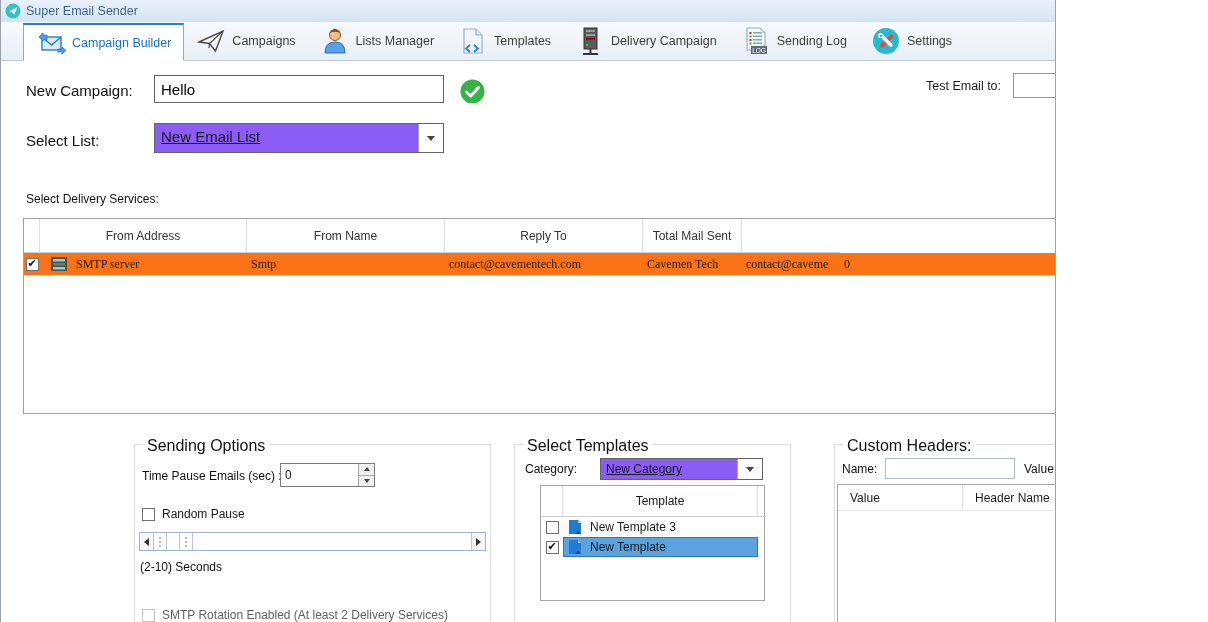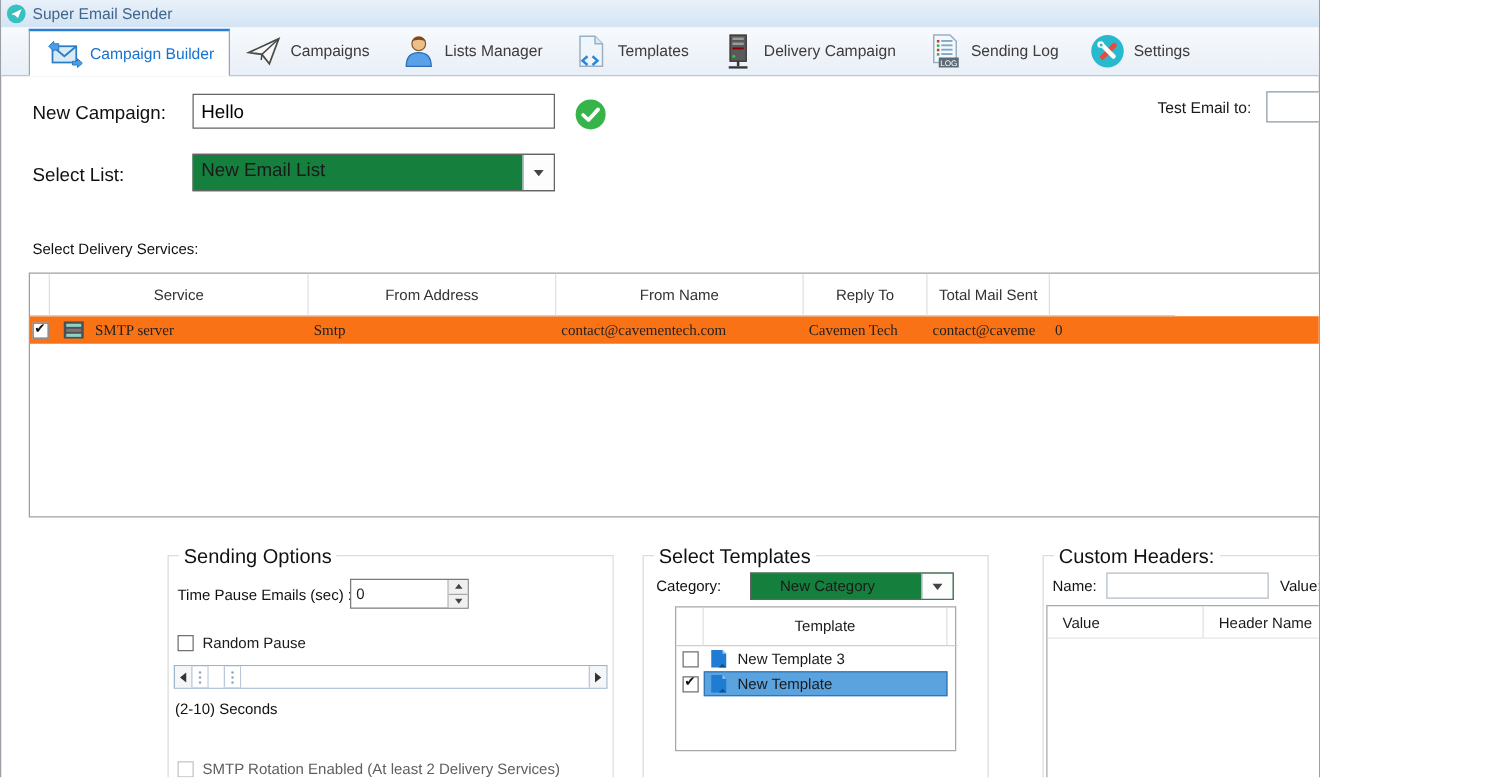--- a/index.html
+++ b/index.html
@@ -27,28 +27,28 @@
   .lbl-lg { font-size:15px; color:#111; }
   .lbl-sm { font-size:12px; color:#111; }
   #new-campaign-label { position:absolute; left:25px; top:82px; }
   #new-campaign-input { position:absolute; left:153px; top:75px; width:290px; height:28px;
        border:1px solid #646464; font-size:15px; padding:0 6px; font-family:"Liberation Sans",sans-serif; }
   #campaign-valid { position:absolute; left:459px; top:79px; }
   #test-email-label { position:absolute; left:925px; top:79px; font-size:12.5px; }
   #test-email-input { position:absolute; left:1012px; top:73px; width:200px; height:25px;
        border:1px solid #8a99a8; font-size:12px; padding:0 5px; }
   #select-list-label { position:absolute; left:25px; top:132px; }
-  .combo { position:absolute; background:#15803d; border:1px solid #646464; display:flex; align-items:stretch; }
+  .combo { position:absolute; background:#8b5cf6; border:1px solid #646464; display:flex; align-items:stretch;text-decoration:underline; }
   #select-list-combo { left:153px; top:123px; width:290px; height:30px; }
   .combo .combo-text { flex:1; font-size:15px; padding:4px 6px; white-space:nowrap; overflow:hidden; }
   .combo .combo-btn { width:25px; border-left:1px solid #9aa5b1; background:#fdfdfd;
         display:flex; align-items:center; justify-content:center; }
   .arrow-down { width:0; height:0; border-left:4px solid transparent; border-right:4px solid transparent;
         border-top:5px solid #444; }
-  .combo.small .combo-text { font-size:12px; padding:3px 5px;margin-left:18px; }
+  .combo.small .combo-text { font-size:12px; padding:3px 5px; }
 
   
   #delivery-label { position:absolute; left:25px; top:192px; }
   #delivery-table { position:absolute; left:22px; top:218px; width:1184px; height:196px;
         border:1px solid #a0a0a0; background:#fff; }
   .dgrid { display:grid; grid-template-columns:16px 207px 198px 198px 99px 98px 100px 1fr; }
   #delivery-header { height:34px; }
   #delivery-header .hcell { display:flex; align-items:center; justify-content:center;
         font-size:12px; color:#333; border-right:1px solid #e0e0e0; border-bottom:1px solid #cfcfcf; }
   #delivery-header .hcell:last-child { border-right:none; }
@@ -252,21 +252,20 @@
     <span class="combo-btn">
       <span class="arrow-down"></span>
     </span>
   </div>
 
   <span id="delivery-label" class="lbl-sm">Select Delivery Services:</span>
 
   <div id="delivery-table">
     <div id="delivery-header" class="dgrid">
       <div class="hcell"></div>
-      <div class="hcell">Service</div>
       <div class="hcell">From Address</div>
       <div class="hcell">From Name</div>
       <div class="hcell">Reply To</div>
       <div class="hcell">Total Mail Sent</div>
       <div class="hcell"></div>
     </div>
     <div class="dgrid drow">
       <div class="dcell" style="justify-content:center; padding-left:0;">
         <span class="checkbox checked"></span>
       </div>

